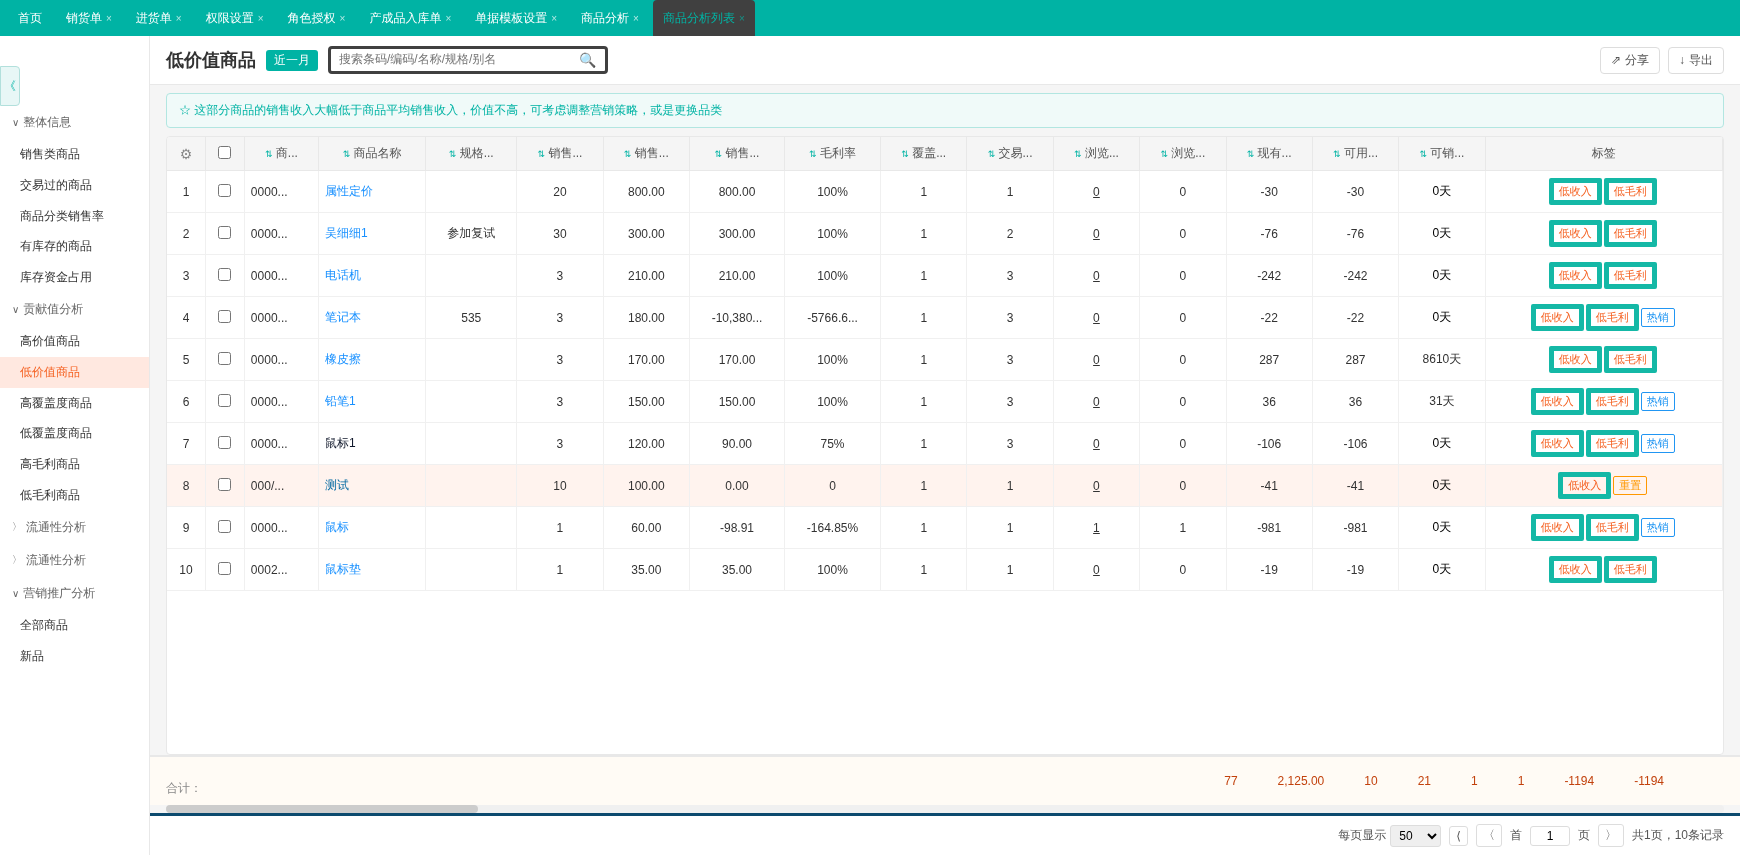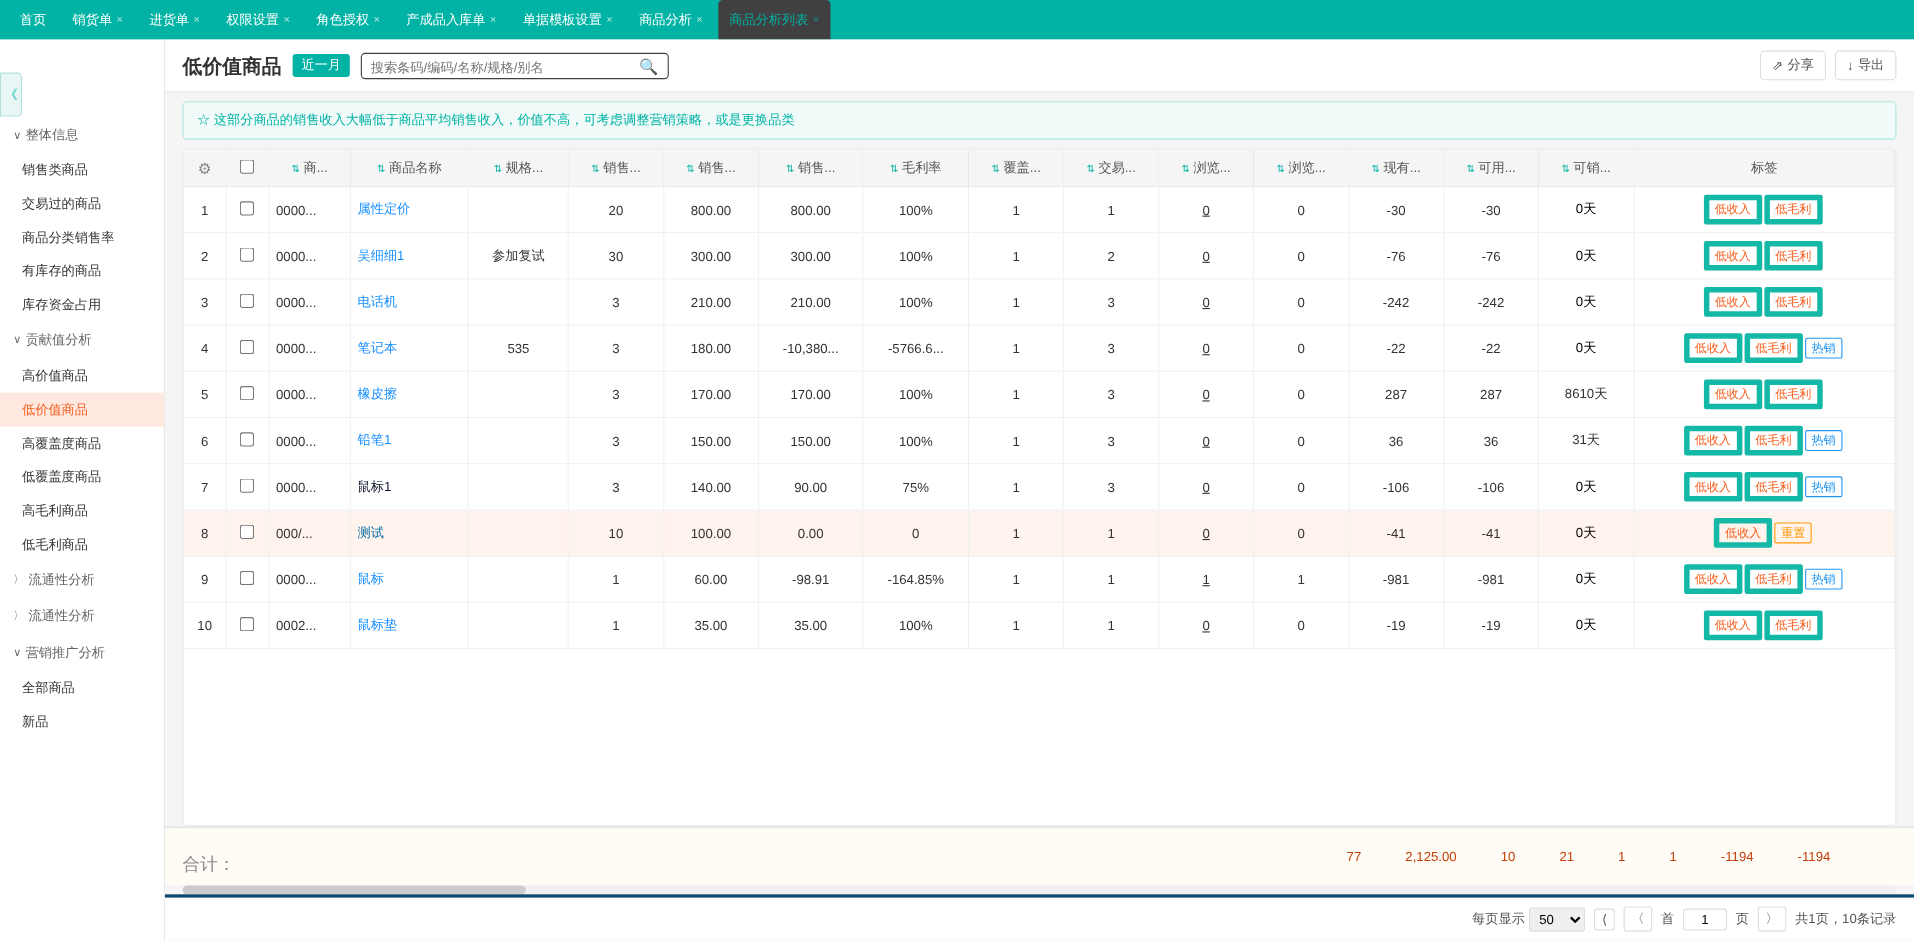--- a/index.html
+++ b/index.html
@@ -82,22 +82,22 @@
     }
     .period-badge {
       background: #00b3a4;
       color: #fff;
       padding: 2px 8px;
       border-radius: 3px;
       font-size: 12px;
     }
     .search-box {
       display: flex;
-      align-items: flex-end;
-      border: 1px solid #404040;
+      align-items: flex-start;
+      border: 3px solid #404040;
       border-radius: 4px;
       padding: 3px 8px;
       gap: 4px;
       width: 280px;
     }
     .search-box input {
       border: none;
       outline: none;
       font-size: 12px;
       color: #999;
@@ -181,21 +181,21 @@
     input[type="checkbox"] { cursor: pointer; }
 
     
     .table-footer {
       background: #fffbf5;
       border-top: 2px solid #e8e8e8;
       padding: 8px 16px;
       display: flex;
       align-items: center;
     }
-    .footer-label { color: #888; font-size: 16px; margin-right: 16px; margin-top: 15px; }
+    .footer-label { color: #888; font-size: 12px; margin-right: 16px; margin-top: 15px; }
     .footer-values { display: flex; gap: 40px; flex: 1; justify-content: flex-end; padding-right: 60px; }
     .footer-val { color: #c2410c; font-size: 12px; }
 
     
     .pagination-bar {
       display: flex;
       align-items: center;
       justify-content: flex-end;
       padding: 8px 16px;
       background: #fff;
@@ -508,21 +508,21 @@
       <td class="">31天</td>
       <td><span class="tag tag-red">低收入</span><span class="tag tag-red">低毛利</span><span class="tag tag-blue">热销</span></td>
     </tr>
             <tr>
       <td>7</td>
       <td><input type="checkbox" style=""></td>
       <td class="left">0000...</td>
       <td class="left" style="color:#0f172a;cursor:pointer">鼠标1</td>
       <td></td>
       <td>3</td>
-      <td>140.00</td>
+      <td>120.00</td>
       <td>90.00</td>
       <td>75%</td>
       <td>1</td>
       <td>3</td>
       <td><span class="underline">0</span></td>
       <td>0</td>
       <td>-106</td>
       <td>-106</td>
       <td class="day-text">0天</td>
       <td><span class="tag tag-red">低收入</span><span class="tag tag-red">低毛利</span><span class="tag tag-blue">热销</span></td>

